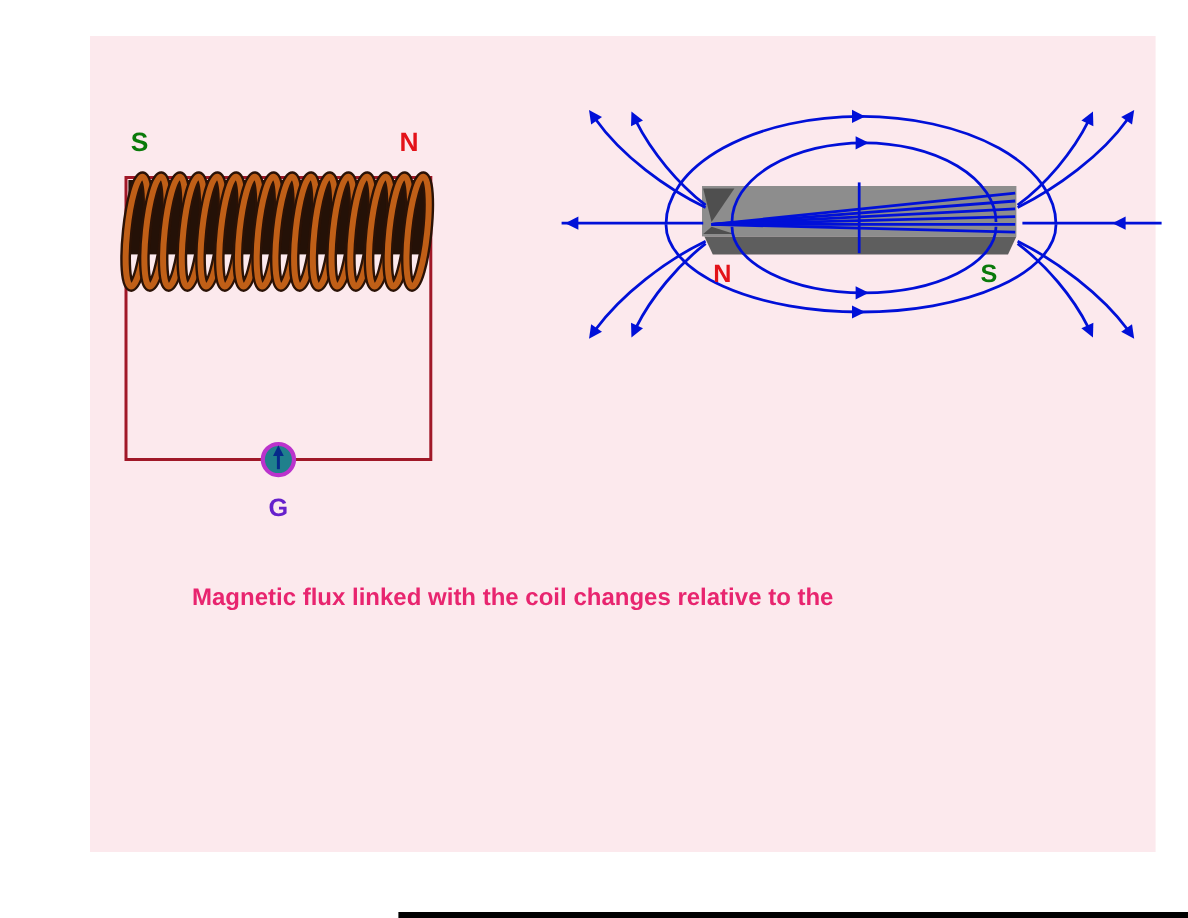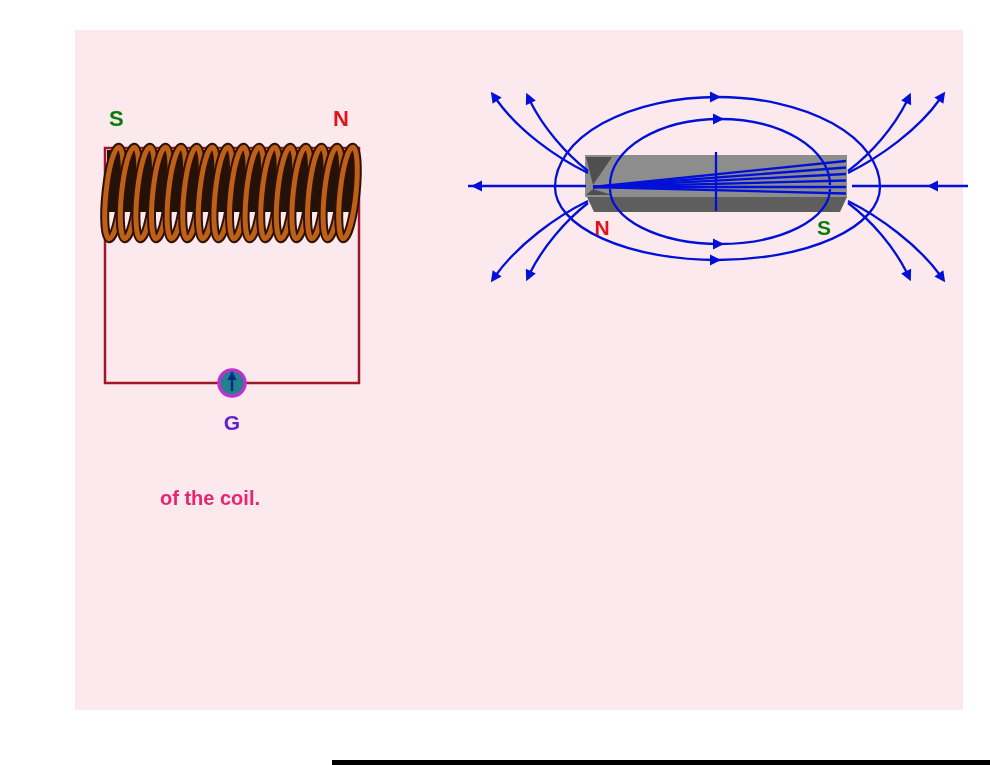--- a/index.html
+++ b/index.html
@@ -128,17 +128,17 @@
       <use href="#ah" transform="translate(447,16) rotate(-65)"></use>
       <use href="#ah" transform="translate(480,190) rotate(55)"></use>
       <use href="#ah" transform="translate(447,188) rotate(65)"></use>
     </g>
 
     <text x="142" y="150" font-size="21" fill="#e31219" text-anchor="middle">N</text>
     <text x="364" y="150" font-size="21" fill="#0a7a0a" text-anchor="middle">S</text>
   </svg>
 
   <div id="caption">
-    <div>of the coil.</div>
+    <div>Magnetic flux linked with the coil changes relative to the</div>
   </div>
 
   <div id="bottom-border"></div>
 </div>
 
 </body></html>

